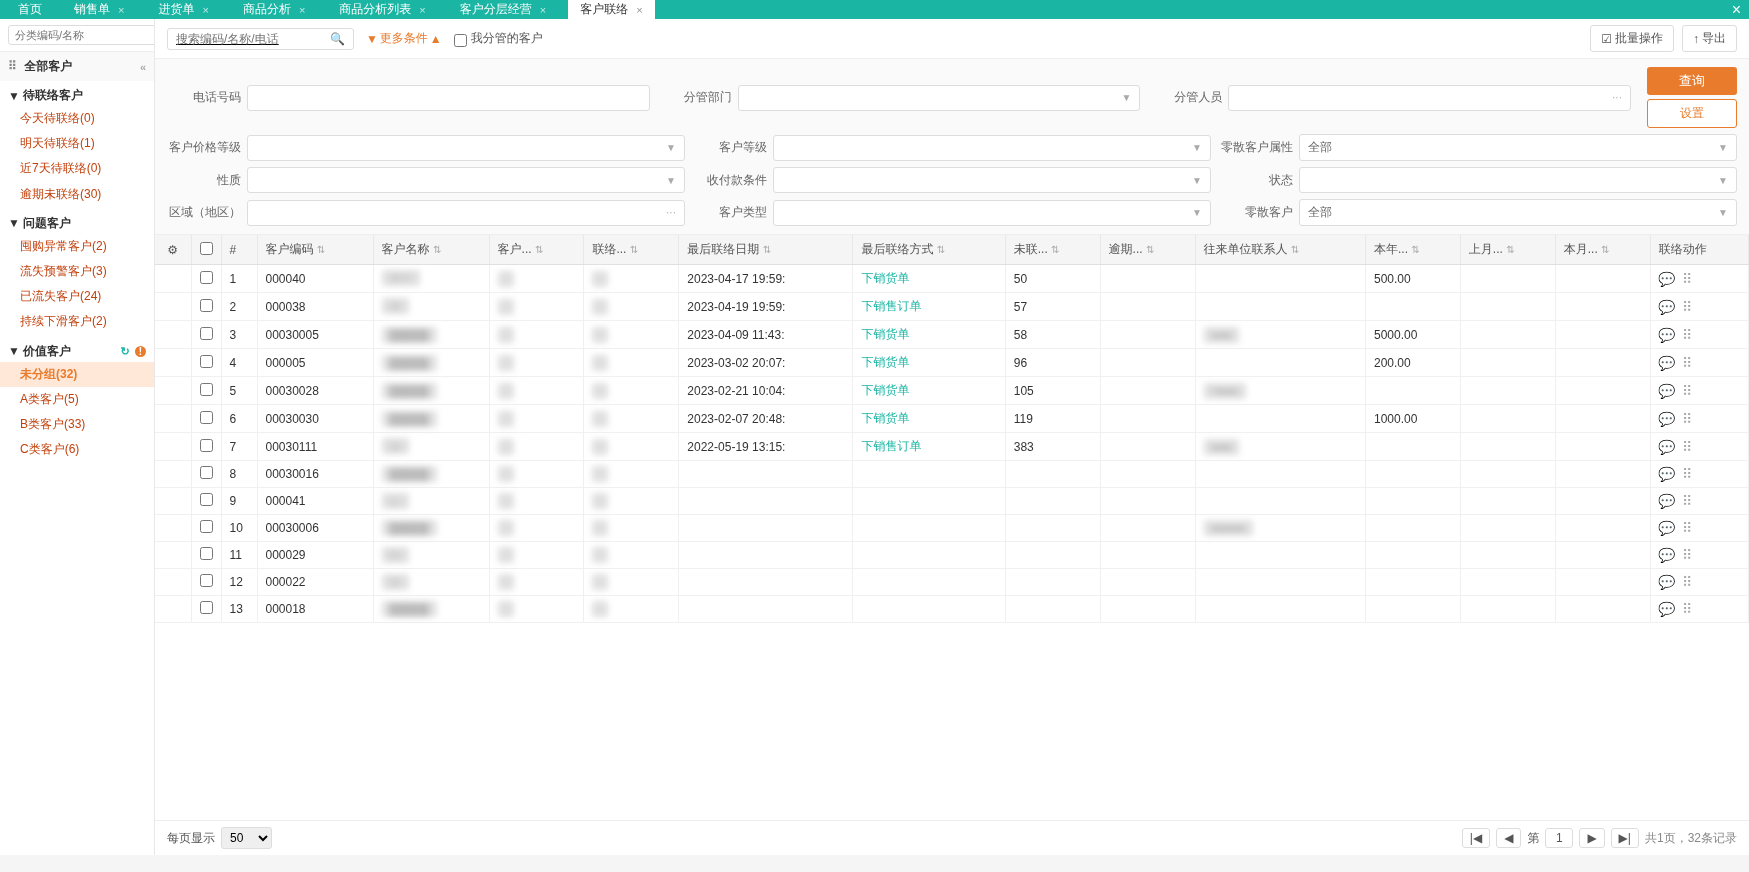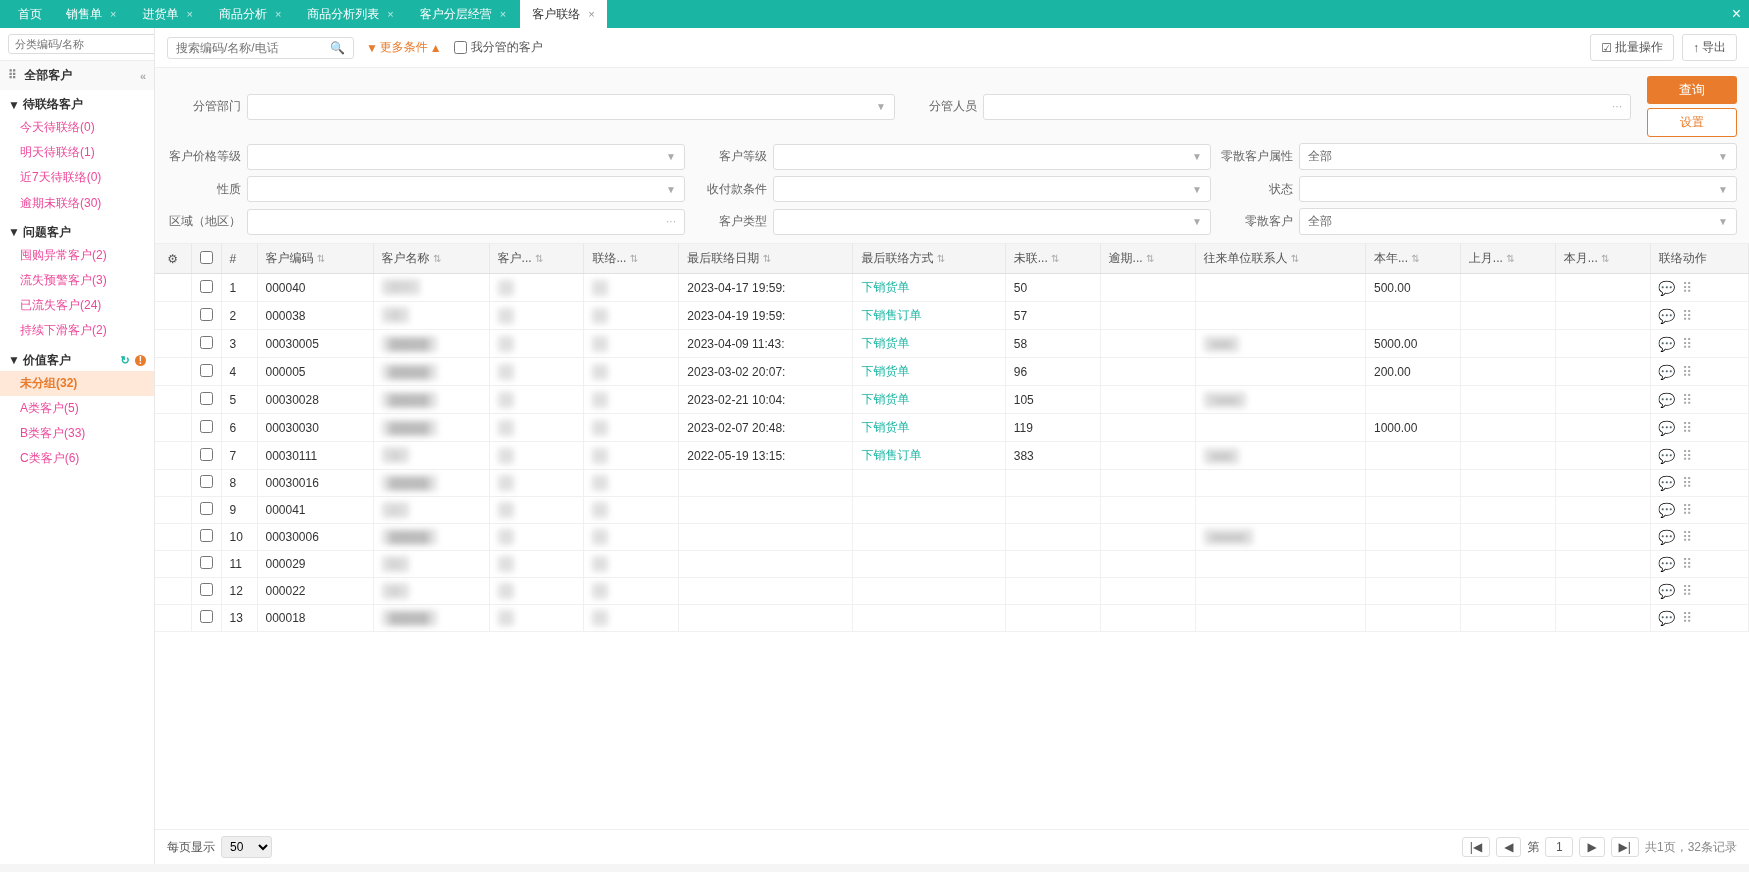--- a/index.html
+++ b/index.html
@@ -1,22 +1,22 @@
 <!DOCTYPE html>
 <html><head>
   <meta charset="utf-8">
   <style>
     * { box-sizing: border-box; margin: 0; padding: 0; font-family: 'Microsoft YaHei', Arial, sans-serif; font-size: 12px; }
     body { background: #f5f5f5; overflow: hidden; width: 1749px; height: 872px; }
 
     
     .top-nav {
       display: flex; align-items: center;
-      background: #1ab5a3; height: 28px; padding: 0 8px;
-      gap: 2px;
+      background: #1ab5a3; height: 19px; padding: 0 8px;
+      gap: 10px;
     }
     .nav-tab {
       display: flex; align-items: center; gap: 4px;
       padding: 4px 12px; border-radius: 4px 4px 0 0;
       color: white; cursor: pointer; white-space: nowrap;
       height: 36px;
     }
     .nav-tab.active { background: white; color: #333; border-radius: 4px 4px 0 0; }
     .nav-tab .close-x { margin-left: 4px; font-size: 11px; opacity: 0.7; }
     .nav-tab.active .close-x { color: #666; }
@@ -44,42 +44,42 @@
       padding: 6px 8px; font-weight: bold; color: #333; cursor: pointer;
       background: #f9f9f9;
     }
     .sidebar-section-header .icon-grid { color: #888; margin-right: 4px; }
     .sidebar-collapse { color: #aaa; font-size: 11px; }
     .sidebar-group-label {
       padding: 4px 8px 2px; font-weight: bold; color: #333; font-size: 11px;
       display: flex; align-items: center; gap: 3px;
     }
     .sidebar-item {
-      padding: 3px 8px 3px 20px; color: #ec4899; cursor: pointer;
+      padding: 3px 8px 3px 20px; color: #c2410c; cursor: pointer;
       font-size: 12px; line-height: 1.6;
     }
     .sidebar-item.active { background: #ffe8d8; color: #e87b2c; font-weight: bold; }
     .sidebar-group { padding: 2px 0; }
     .badge { background: #e87b2c; color: white; border-radius: 8px; padding: 0 4px; font-size: 10px; margin-left: 2px; }
     .refresh-icon { color: #1ab5a3; font-size: 11px; cursor: pointer; }
 
     
     .content-area { flex: 1; display: flex; flex-direction: column; overflow: hidden; }
 
     
     .filter-bar {
       background: white; padding: 6px 12px; border-bottom: 1px solid #eee;
       display: flex; align-items: center; gap: 12px;
     }
     .filter-search {
       display: flex; align-items: center; border: 1px solid #ddd; border-radius: 3px; padding: 3px 8px; gap: 4px;
     }
     .filter-search input { border: none; outline: none; font-size: 12px; width: 150px; }
     .filter-more { color: #e87b2c; cursor: pointer; display: flex; align-items: center; gap: 2px; }
-    .filter-my { display: flex; align-items: center; gap: 4px; color: #555; cursor: pointer; }
+    .filter-my { display: flex; align-items: flex-end; gap: 4px; color: #555; cursor: pointer; }
     .filter-my input[type=checkbox] { cursor: pointer; }
     .filter-bar-right { margin-left: auto; display: flex; gap: 8px; }
     .btn-batch { border: 1px solid #ddd; background: white; padding: 4px 10px; border-radius: 3px; cursor: pointer; color: #555; display: flex; align-items: center; gap: 3px; }
     .btn-export { border: 1px solid #ddd; background: white; padding: 4px 10px; border-radius: 3px; cursor: pointer; color: #555; display: flex; align-items: center; gap: 3px; }
 
     
     .advanced-filter {
       background: #fafafa; border-bottom: 1px solid #eee; padding: 8px 12px;
     }
     .filter-row { display: flex; align-items: center; margin-bottom: 6px; gap: 8px; }
@@ -221,21 +221,21 @@
       <div class="sidebar-item">A类客户(5)</div>
       <div class="sidebar-item">B类客户(33)</div>
       <div class="sidebar-item">C类客户(6)</div>
     </div>
   </div>
 
   <div class="content-area">
 
     <div class="filter-bar">
       <div class="filter-search">
-        <input type="text" style="width: 150px;" placeholder="搜索编码/名称/电话">
+        <input type="text" style="width: 150px; text-decoration: underline;" placeholder="搜索编码/名称/电话">
         <span style="color:#aaa;cursor:pointer;">🔍</span>
       </div>
       <div class="filter-more">
         <span>▼</span>
         <span>更多条件</span>
         <span>▲</span>
       </div>
       <div class="filter-my">
         <input type="checkbox" style="">
         <span>我分管的客户</span>
@@ -249,20 +249,24 @@
           <span>↑</span>
           <span>导出</span>
         </button>
       </div>
     </div>
 
     <div class="advanced-filter">
 
       <div class="filter-row">
         <div class="filter-field">
+          <span class="filter-label">电话号码</span>
+          <input class="filter-input" type="text" style="flex: 1 1 0%; min-height: 26px;">
+        </div>
+        <div class="filter-field">
           <span class="filter-label">分管部门</span>
           <div class="filter-input">
             <span></span>
             <span class="filter-select-arrow">▼</span>
           </div>
         </div>
         <div class="filter-field">
           <span class="filter-label">分管人员</span>
           <div class="filter-input">
             <span></span>

